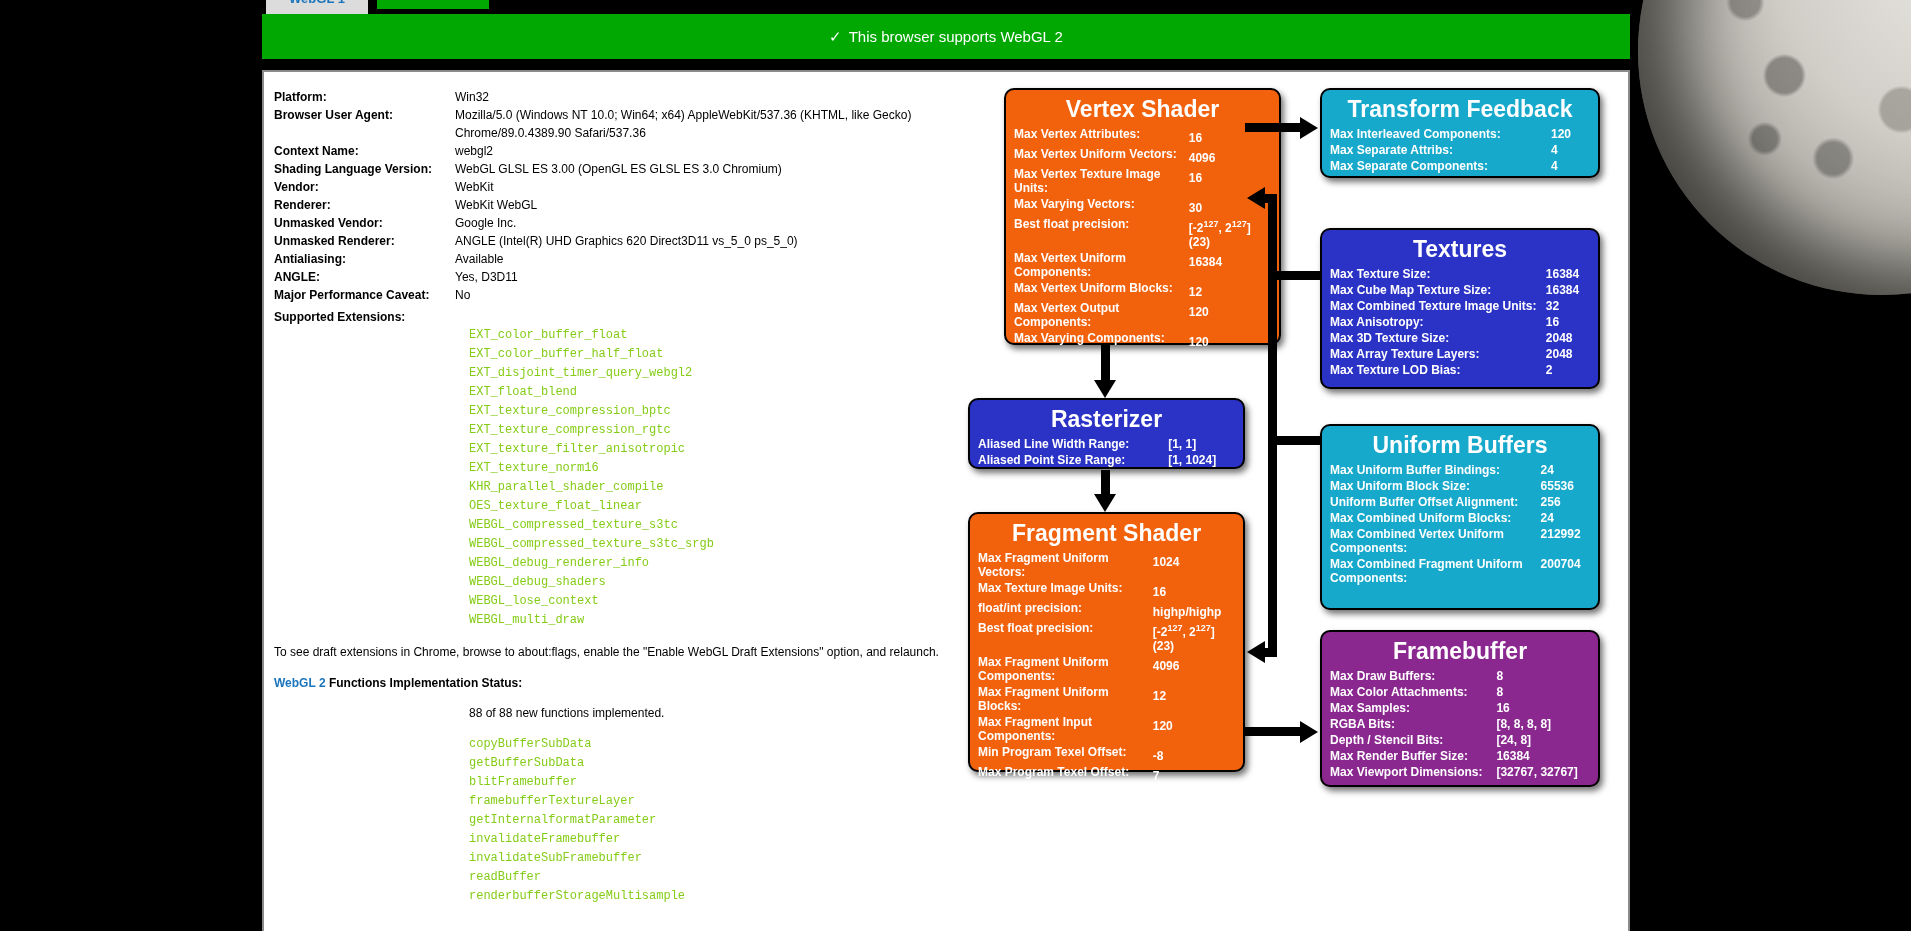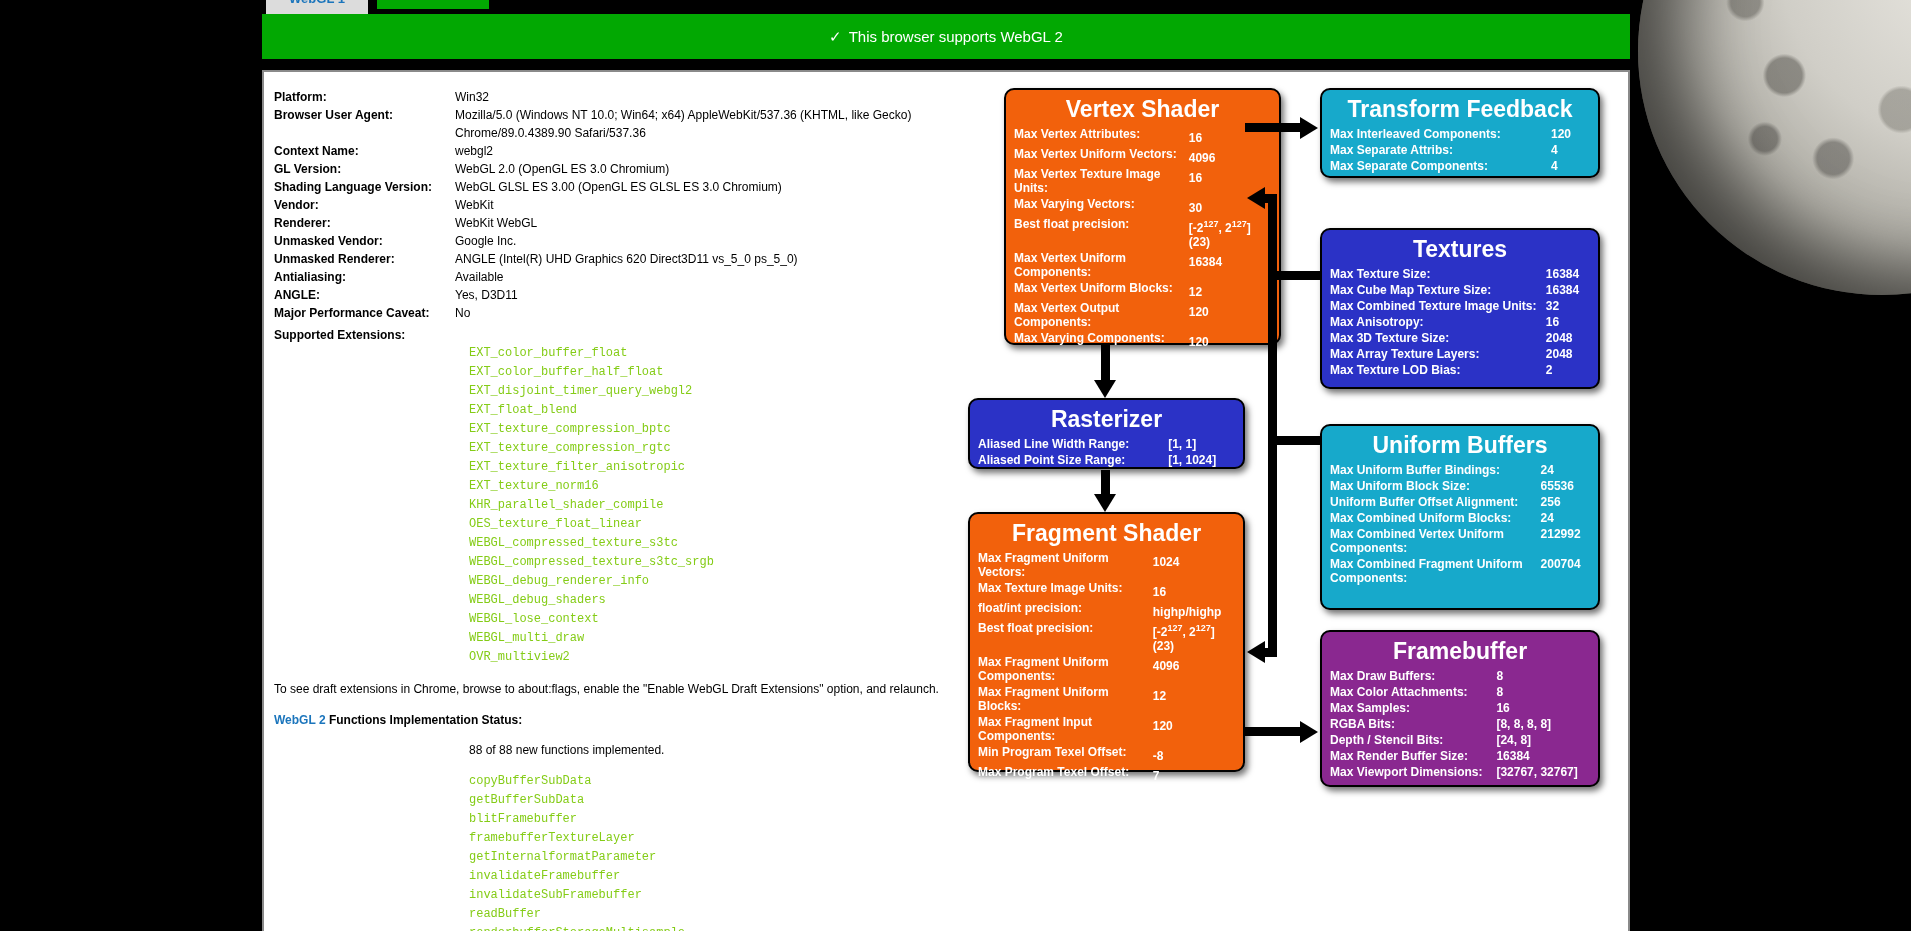--- a/index.html
+++ b/index.html
@@ -112,24 +112,20 @@
       </div>
         <div class="info-row">
         <span class="info-label">Browser User Agent:</span>
         <span class="info-value">Mozilla/5.0 (Windows NT 10.0; Win64; x64) AppleWebKit/537.36 (KHTML, like Gecko) Chrome/89.0.4389.90 Safari/537.36</span>
       </div>
         <div class="info-row">
         <span class="info-label">Context Name:</span>
         <span class="info-value">webgl2</span>
       </div>
         <div class="info-row">
-        <span class="info-label">GL Version:</span>
-        <span class="info-value">WebGL 2.0 (OpenGL ES 3.0 Chromium)</span>
-      </div>
-        <div class="info-row">
         <span class="info-label">Shading Language Version:</span>
         <span class="info-value">WebGL GLSL ES 3.00 (OpenGL ES GLSL ES 3.0 Chromium)</span>
       </div>
         <div class="info-row">
         <span class="info-label">Vendor:</span>
         <span class="info-value">WebKit</span>
       </div>
         <div class="info-row">
         <span class="info-label">Renderer:</span>
         <span class="info-value">WebKit WebGL</span>
@@ -170,21 +166,20 @@
         <div class="mono-item">EXT_texture_filter_anisotropic</div>
         <div class="mono-item">EXT_texture_norm16</div>
         <div class="mono-item">KHR_parallel_shader_compile</div>
         <div class="mono-item">OES_texture_float_linear</div>
         <div class="mono-item">WEBGL_compressed_texture_s3tc</div>
         <div class="mono-item">WEBGL_compressed_texture_s3tc_srgb</div>
         <div class="mono-item">WEBGL_debug_renderer_info</div>
         <div class="mono-item">WEBGL_debug_shaders</div>
         <div class="mono-item">WEBGL_lose_context</div>
         <div class="mono-item">WEBGL_multi_draw</div>
-        <div class="mono-item">OVR_multiview2</div>
       </div>
 
     <div class="note">To see draft extensions in Chrome, browse to about:flags, enable the "Enable WebGL Draft Extensions" option, and relaunch.</div>
 
     <div class="impl-head">
       <span class="link">WebGL 2</span><span> Functions Implementation Status:</span>
     </div>
 
     <div class="impl-summary indent">88 of 88 new functions implemented.</div>
 

